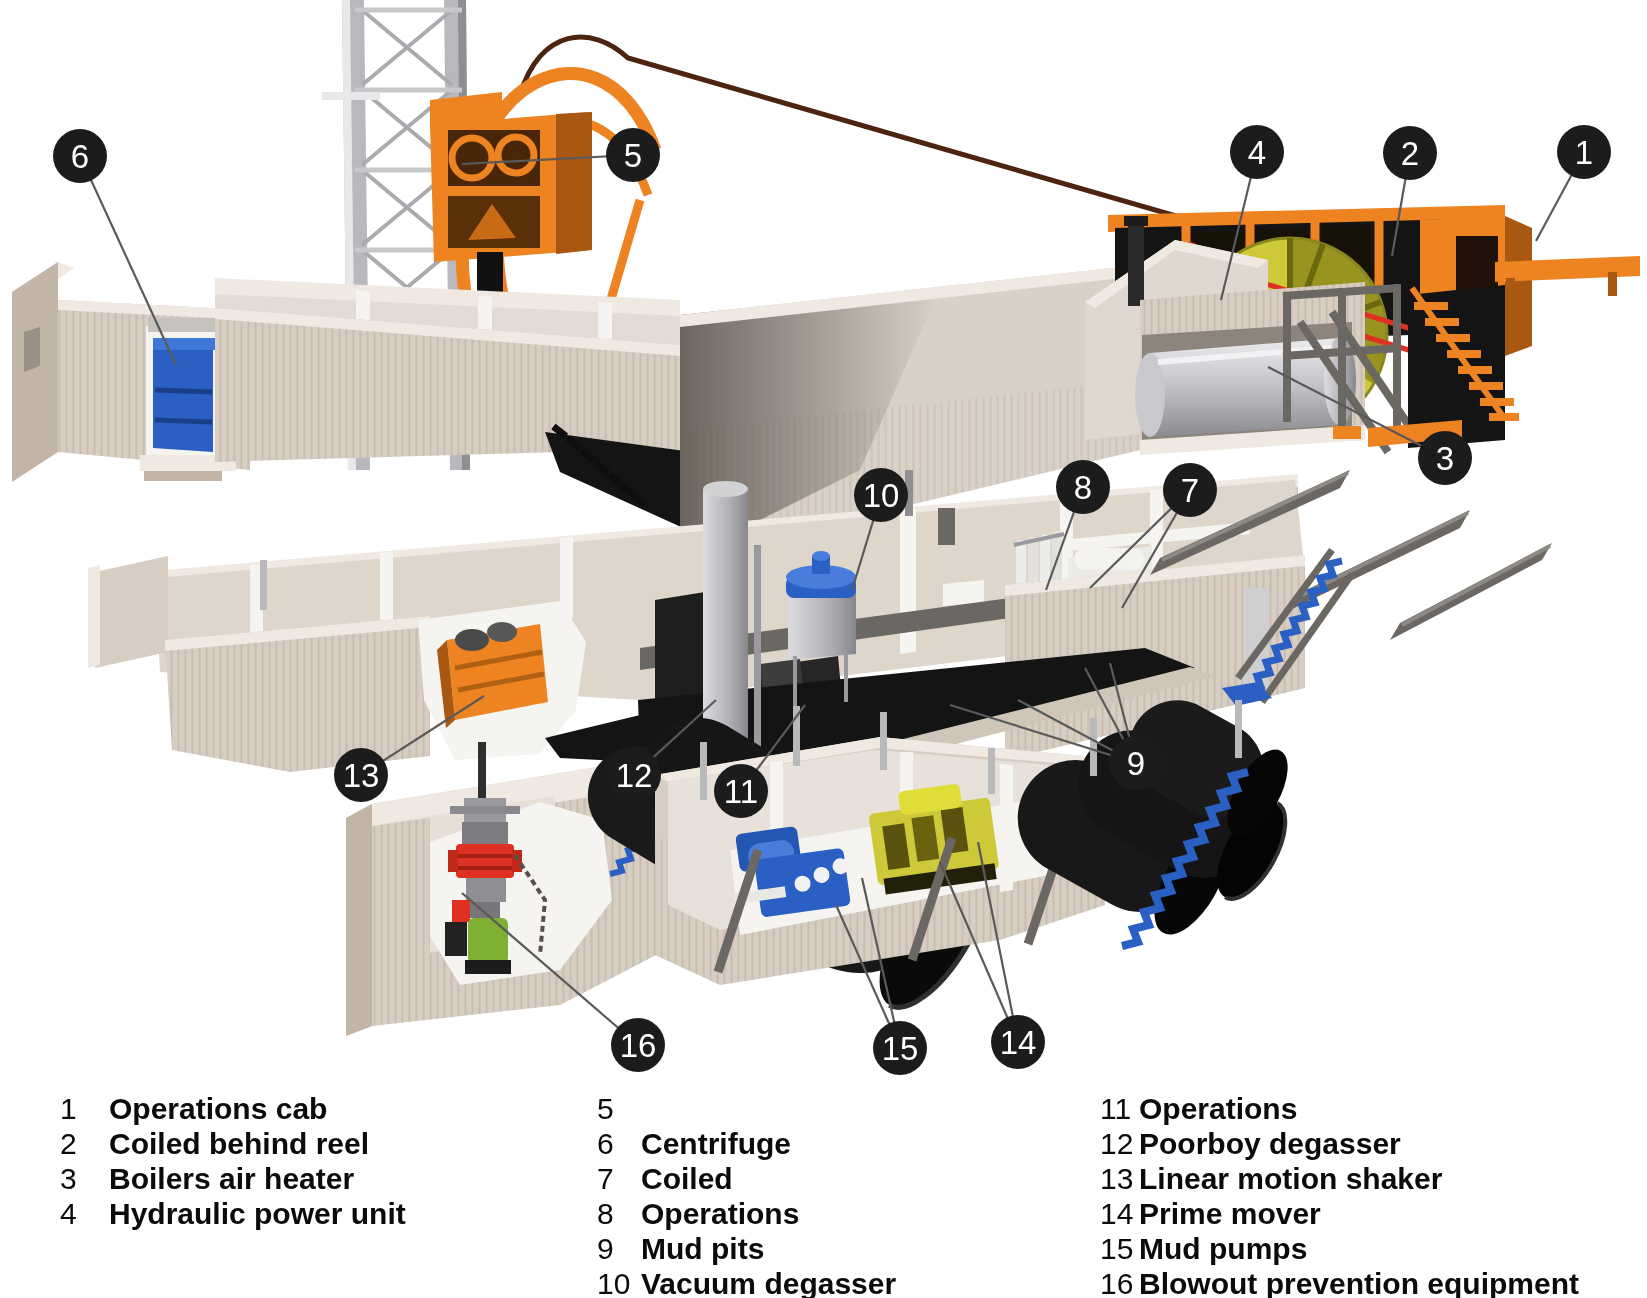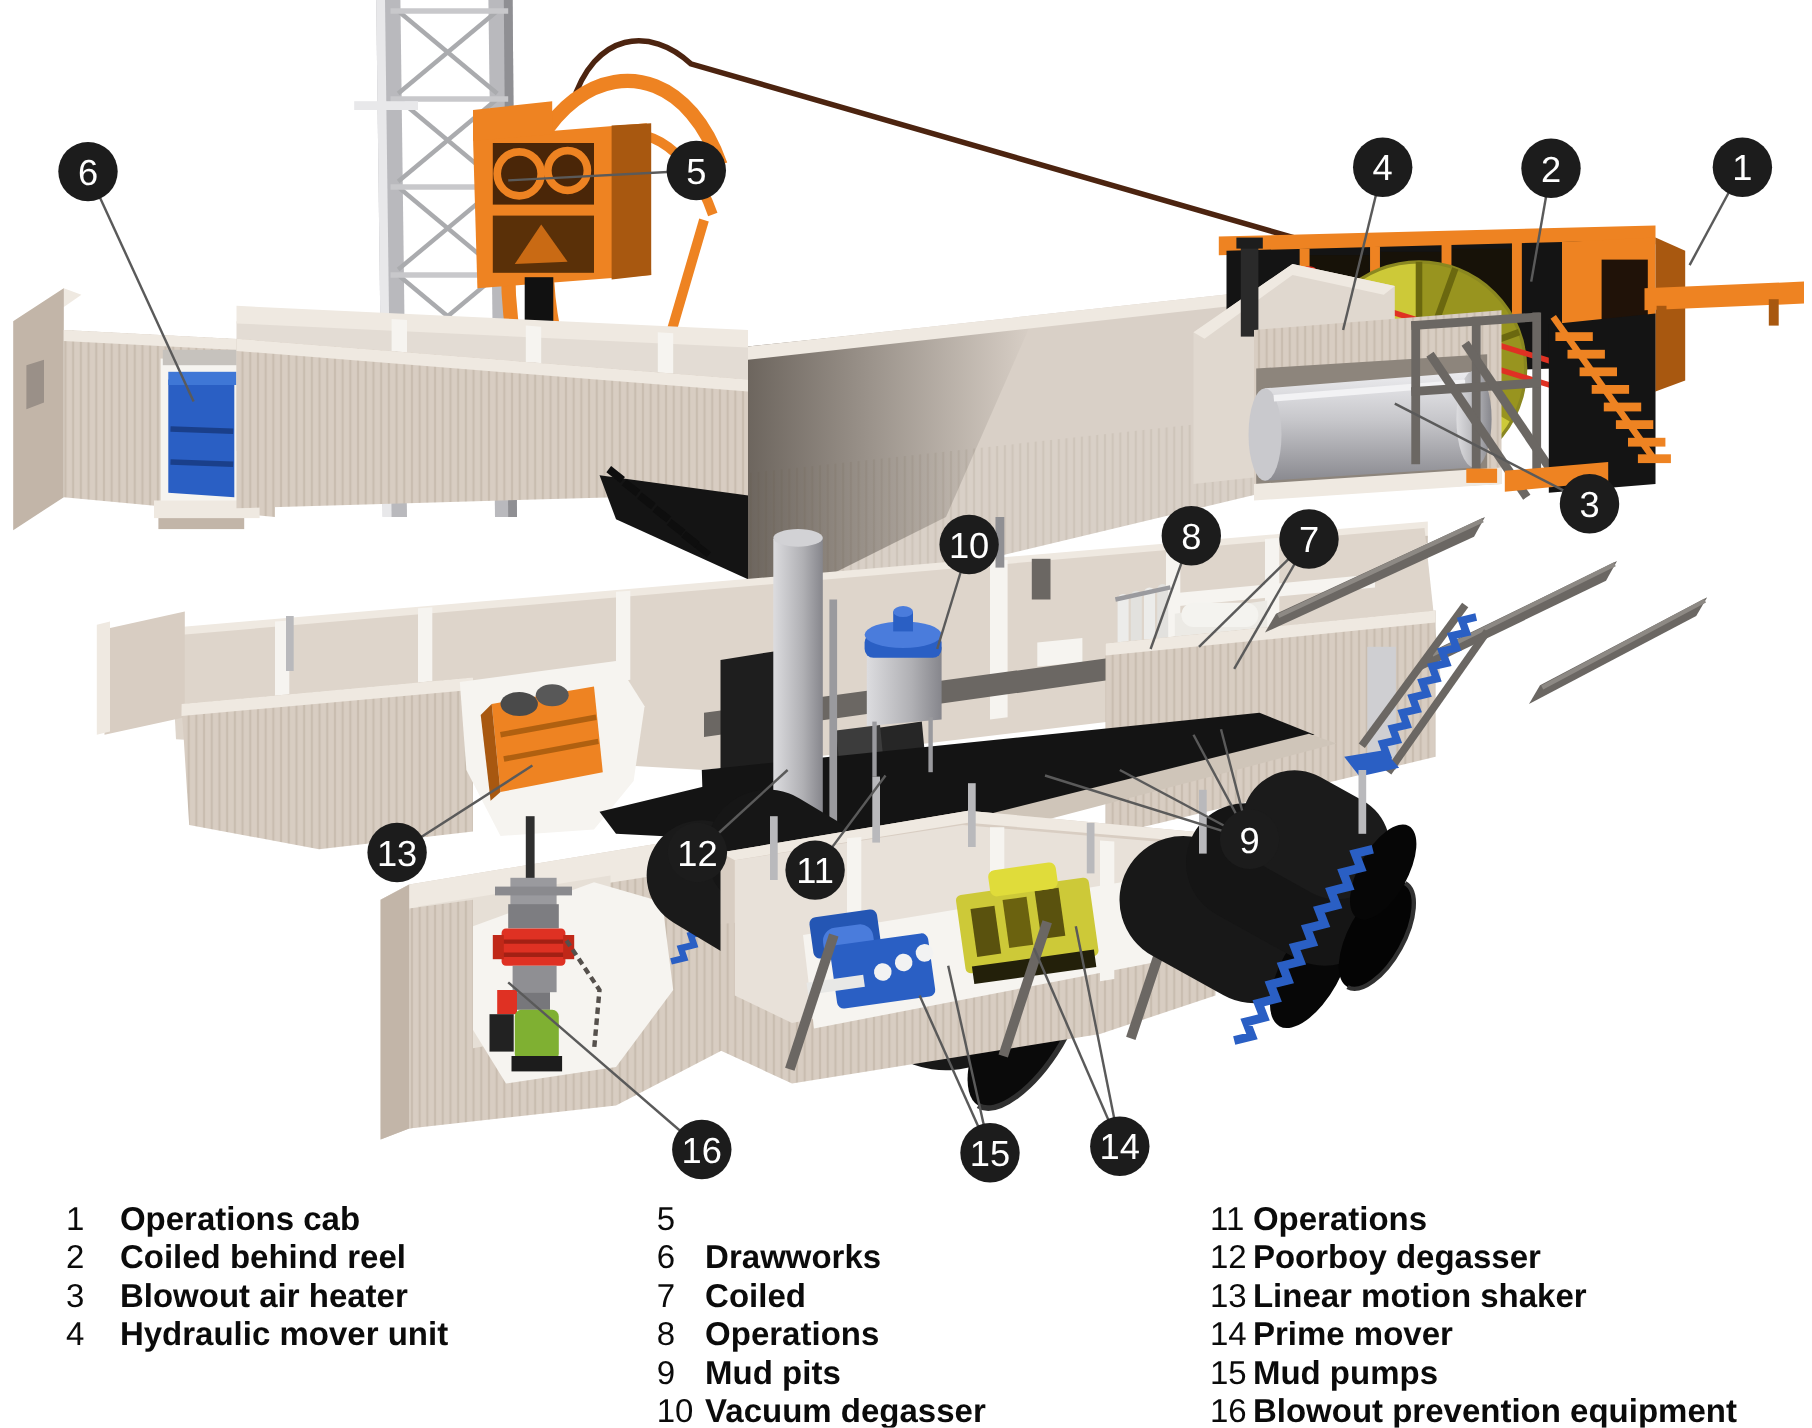--- a/index.html
+++ b/index.html
@@ -575,37 +575,37 @@
       <div class="legend-row">
         <span class="legend-num">1</span>
         <span class="legend-label">Operations cab</span>
       </div>
       <div class="legend-row">
         <span class="legend-num">2</span>
         <span class="legend-label">Coiled behind reel</span>
       </div>
       <div class="legend-row">
         <span class="legend-num">3</span>
-        <span class="legend-label">Blowout air heater</span>
+        <span class="legend-label">Boilers air heater</span>
       </div>
       <div class="legend-row">
         <span class="legend-num">4</span>
-        <span class="legend-label">Hydraulic mover unit</span>
+        <span class="legend-label">Hydraulic power unit</span>
       </div>
       <div class="legend-row">
         <span class="legend-num"></span>
       </div>
     </div>
   <div id="legend-col-2" class="legend-col">
       <div class="legend-row">
         <span class="legend-num">5</span>
       </div>
       <div class="legend-row">
         <span class="legend-num">6</span>
-        <span class="legend-label">Drawworks</span>
+        <span class="legend-label">Centrifuge</span>
       </div>
       <div class="legend-row">
         <span class="legend-num">7</span>
         <span class="legend-label">Coiled</span>
       </div>
       <div class="legend-row">
         <span class="legend-num">8</span>
         <span class="legend-label">Operations</span>
       </div>
       <div class="legend-row">

